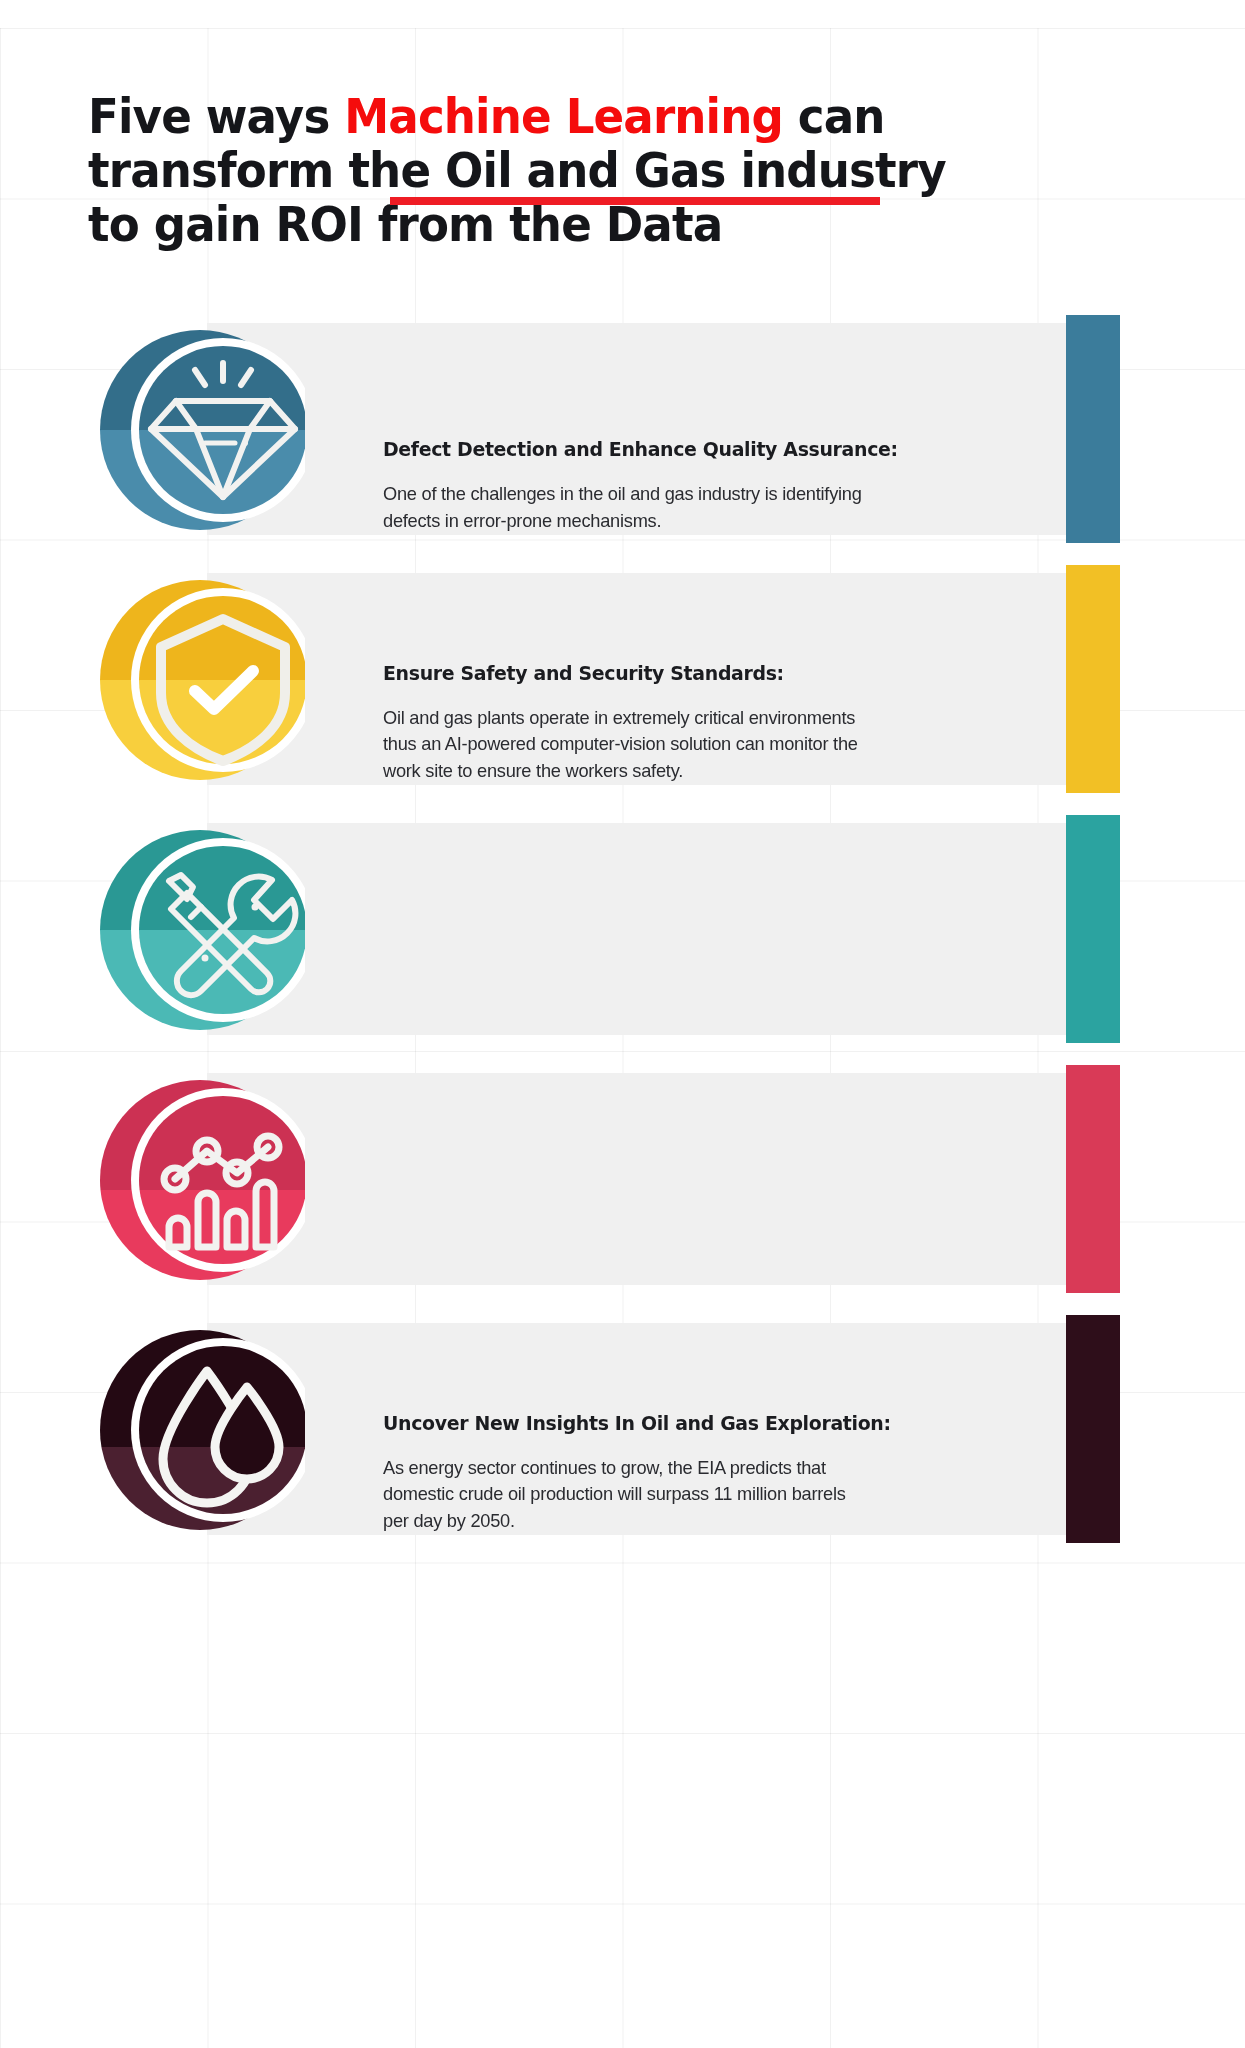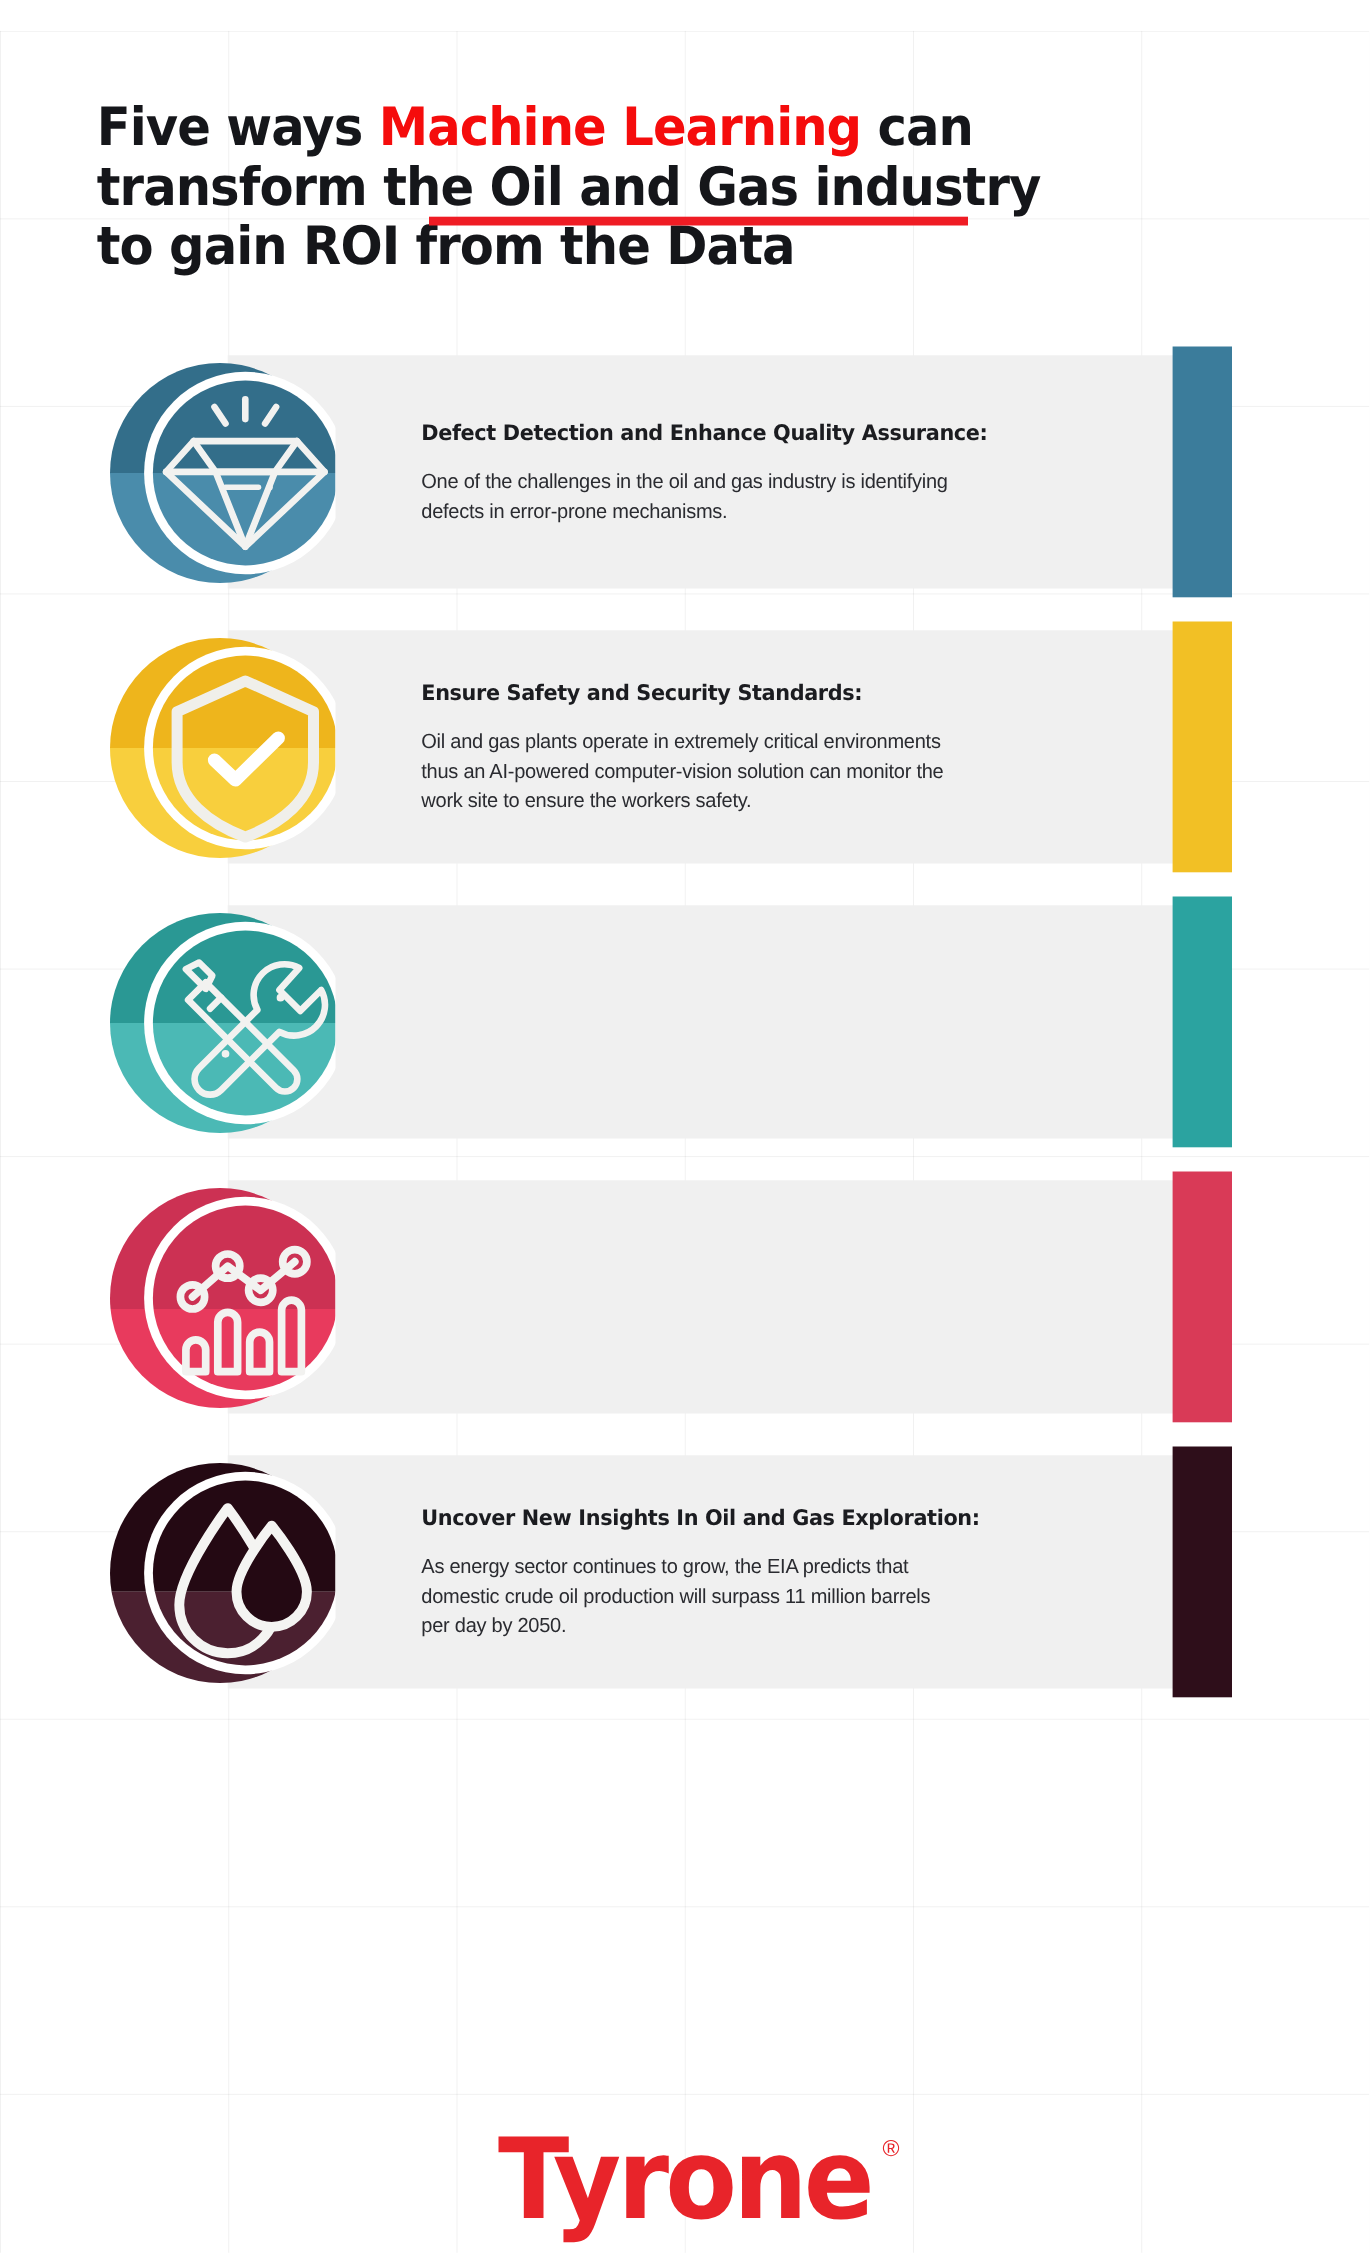--- a/index.html
+++ b/index.html
@@ -108,21 +108,21 @@
 
   
   .card-text {
     position: absolute;
     left: 383px;
     top: 10px;
     width: 655px;
     height: 210px;
     display: flex;
     flex-direction: column;
-    justify-content: center;
+    justify-content: flex-end;
     z-index: 6;
   }
   .card-title {
     font-family: "DejaVu Sans", sans-serif;
     font-weight: bold;
     font-size: 19.5px;
     letter-spacing: -0.35px;
     color: #1b1c20;
     margin-bottom: 20px;
     white-space: pre;
@@ -394,20 +394,14 @@
       <div class="card-text">
         <div class="card-title">Uncover New Insights In Oil and Gas Exploration:</div>
         <div class="card-desc">As energy sector continues to grow, the EIA predicts that
 domestic crude oil production will surpass 11 million barrels
 per day by 2050.</div>
       </div>
     </div>
 
   </div>
 
-  <div class="logo-area">
-    <span class="logo-inner">
-      <span class="logo-text">Tyrone</span>
-      <span class="logo-reg">®</span>
-    </span>
-  </div>
 
 </div>
 
 </body></html>

